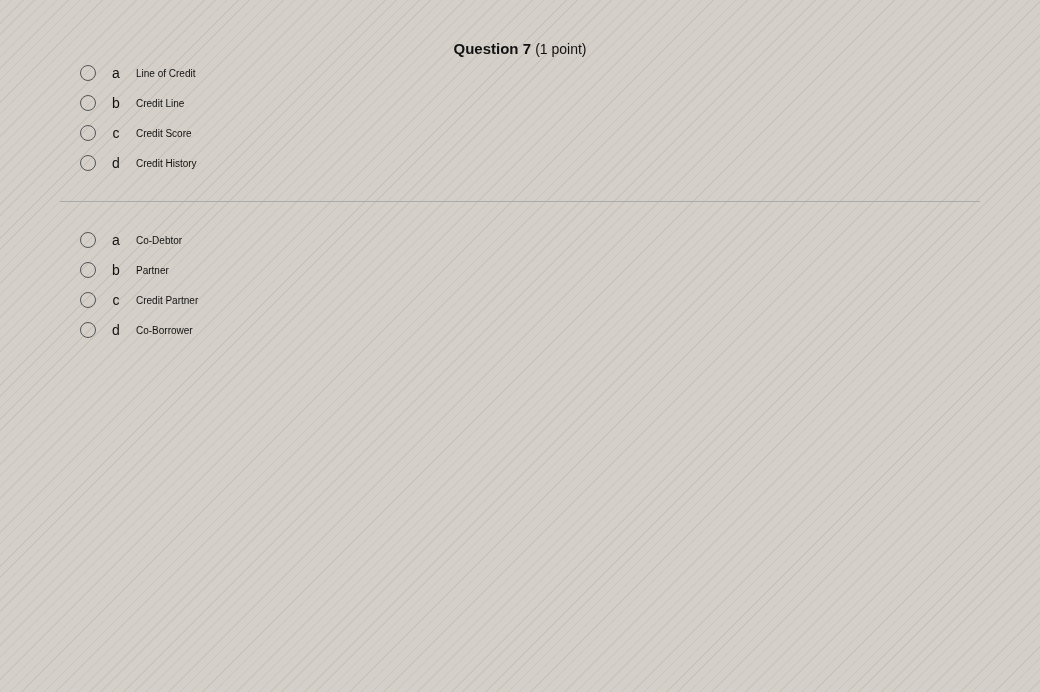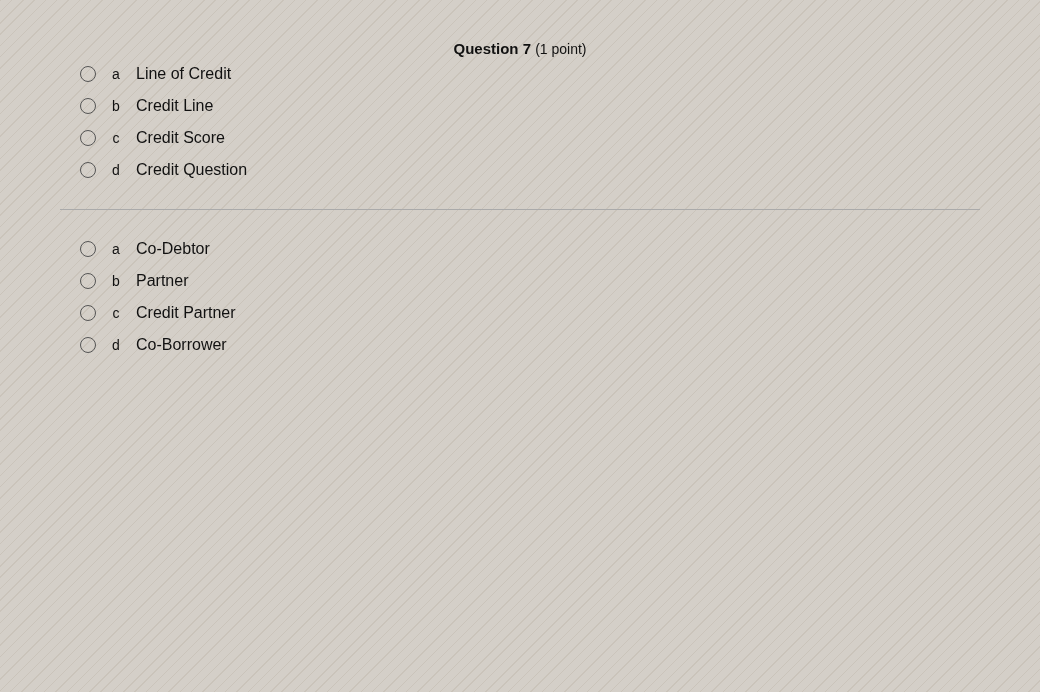--- a/index.html
+++ b/index.html
@@ -85,21 +85,21 @@
       cursor: pointer;
     }
 
     .option-letter {
       font-size: 14px;
       color: #111;
       min-width: 8px;
     }
 
     .option-text {
-      font-size: 16px;
+      font-size: 10px;
       color: #111;
     }
 
     .divider {
       border: none;
       border-top: 1px solid #aaa;
       margin: 20px 0 30px 0;
     }
   </style>
 </head>
@@ -124,21 +124,21 @@
         <span class="option-text">Credit Line</span>
       </li>
       <li class="option-item">
         <div class="radio-circle"></div>
         <span class="option-letter">c</span>
         <span class="option-text">Credit Score</span>
       </li>
       <li class="option-item">
         <div class="radio-circle"></div>
         <span class="option-letter">d</span>
-        <span class="option-text">Credit Question</span>
+        <span class="option-text">Credit History</span>
       </li>
     </ul>
   </div>
 
   <hr class="divider">
 
   <div class="question-block">
     <ul class="options">
       <li class="option-item">
         <div class="radio-circle"></div>

